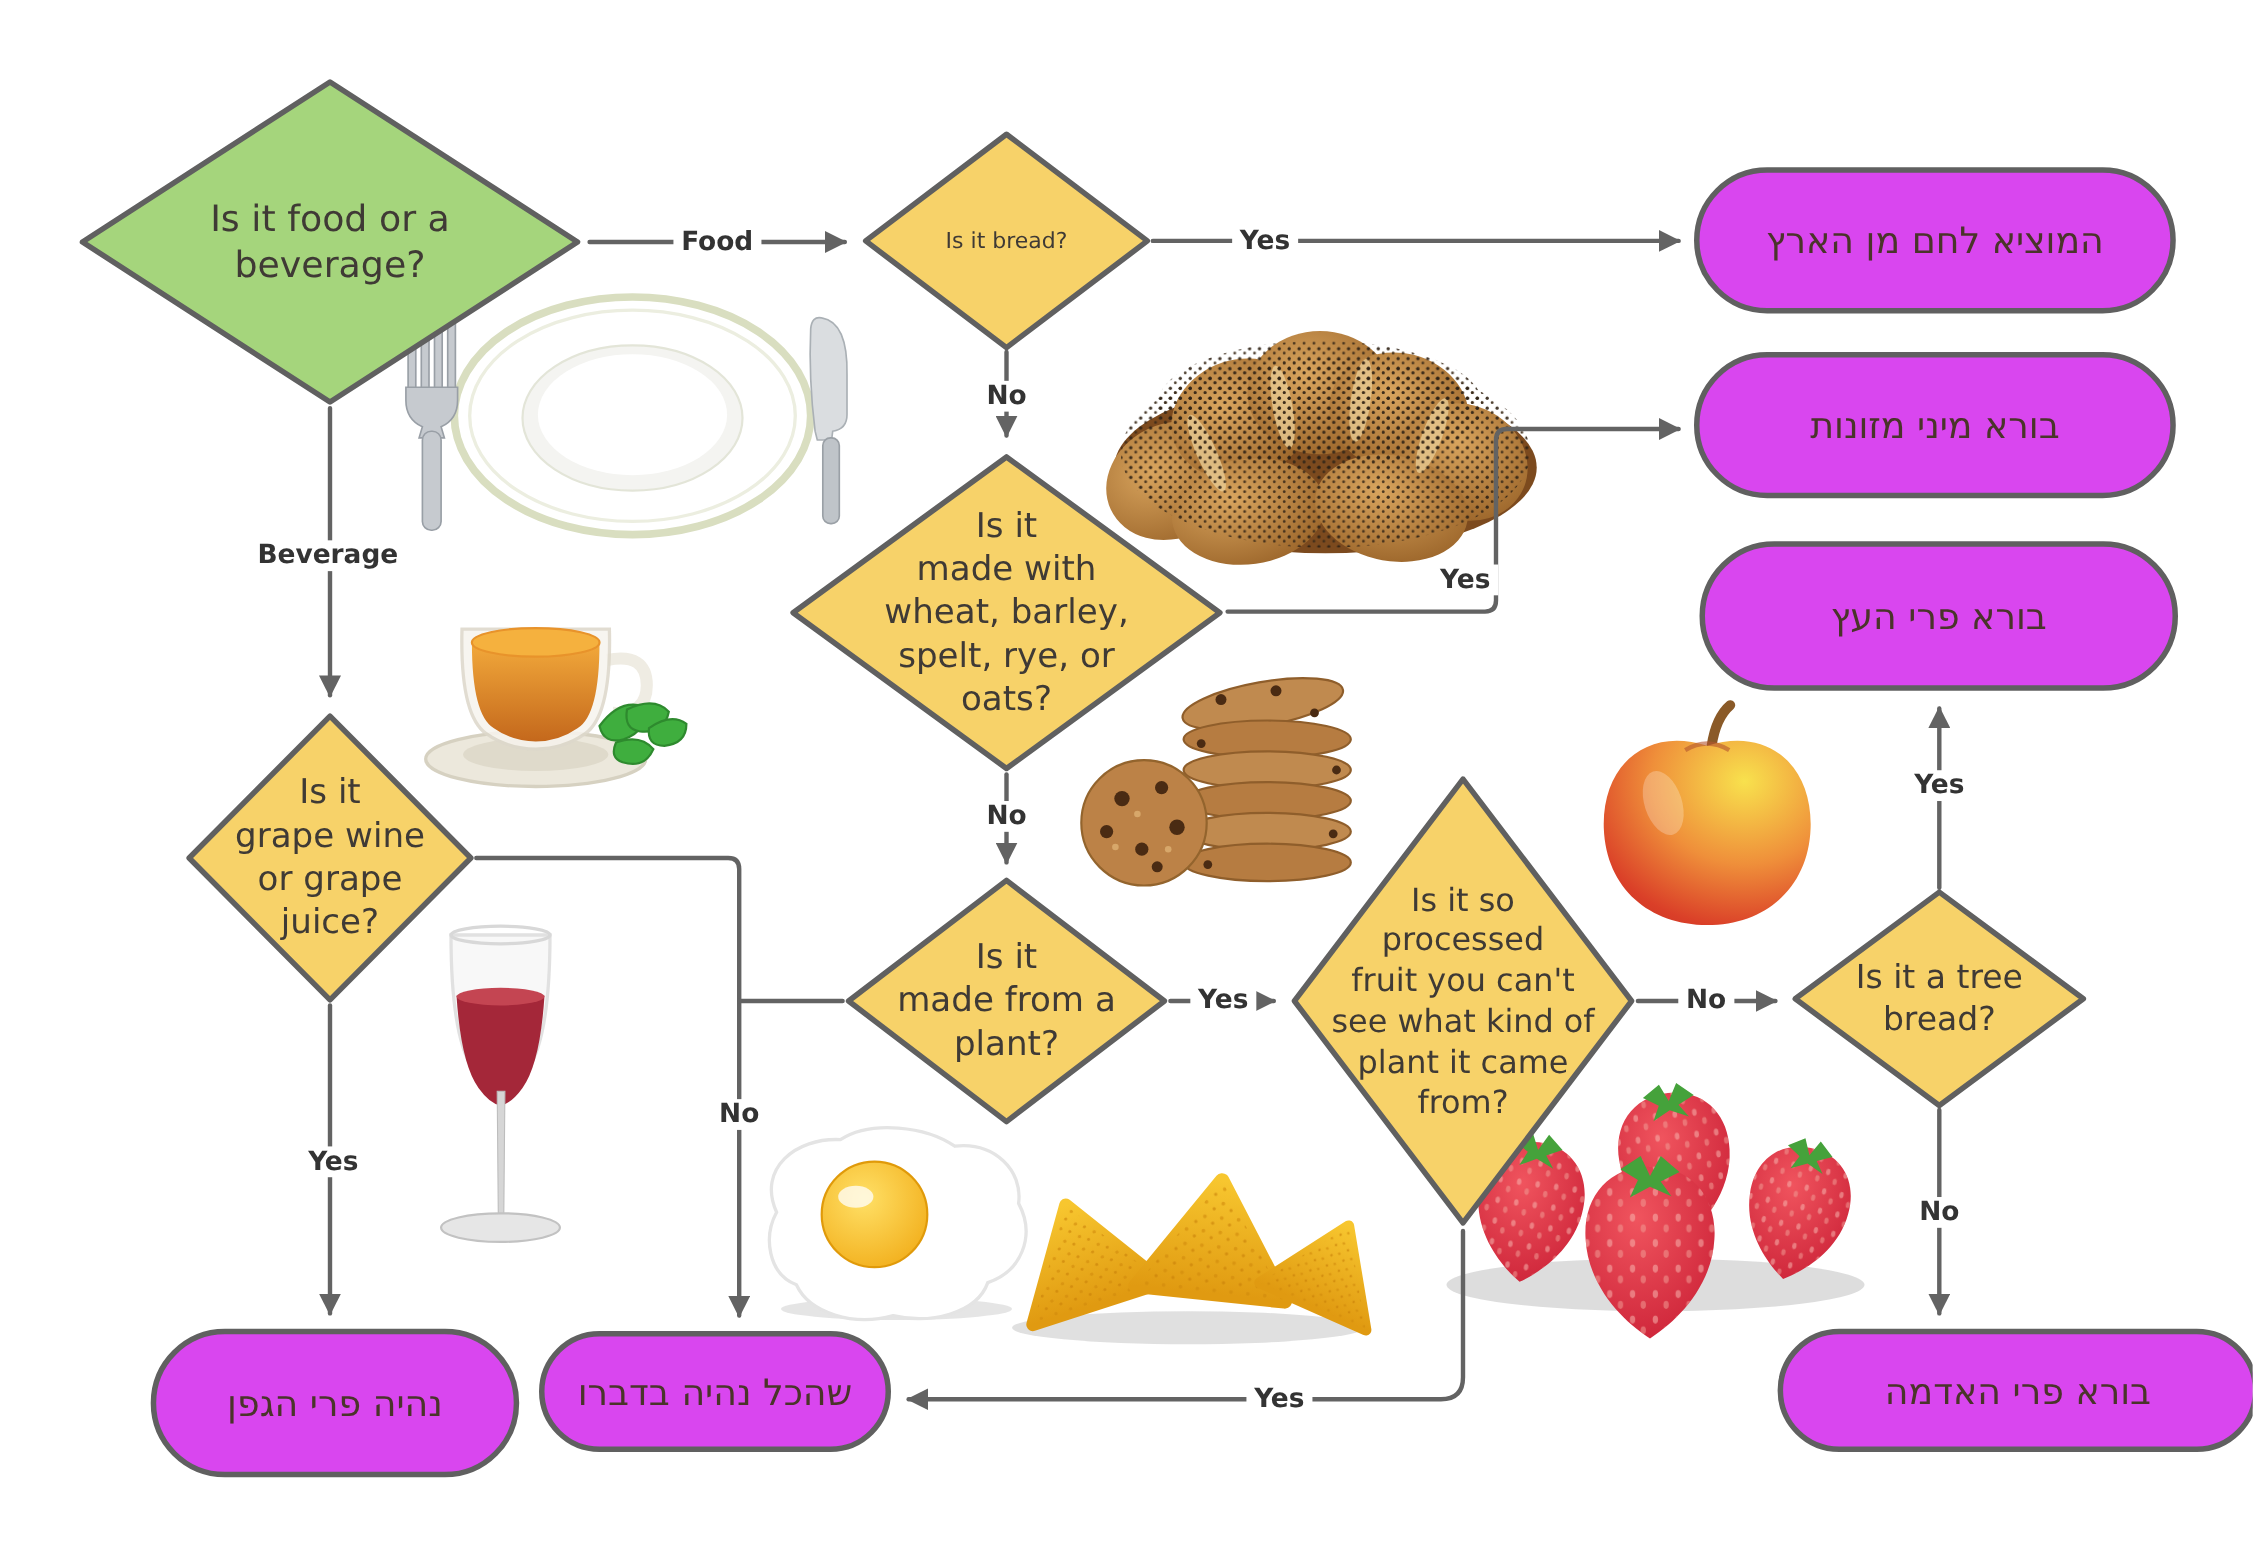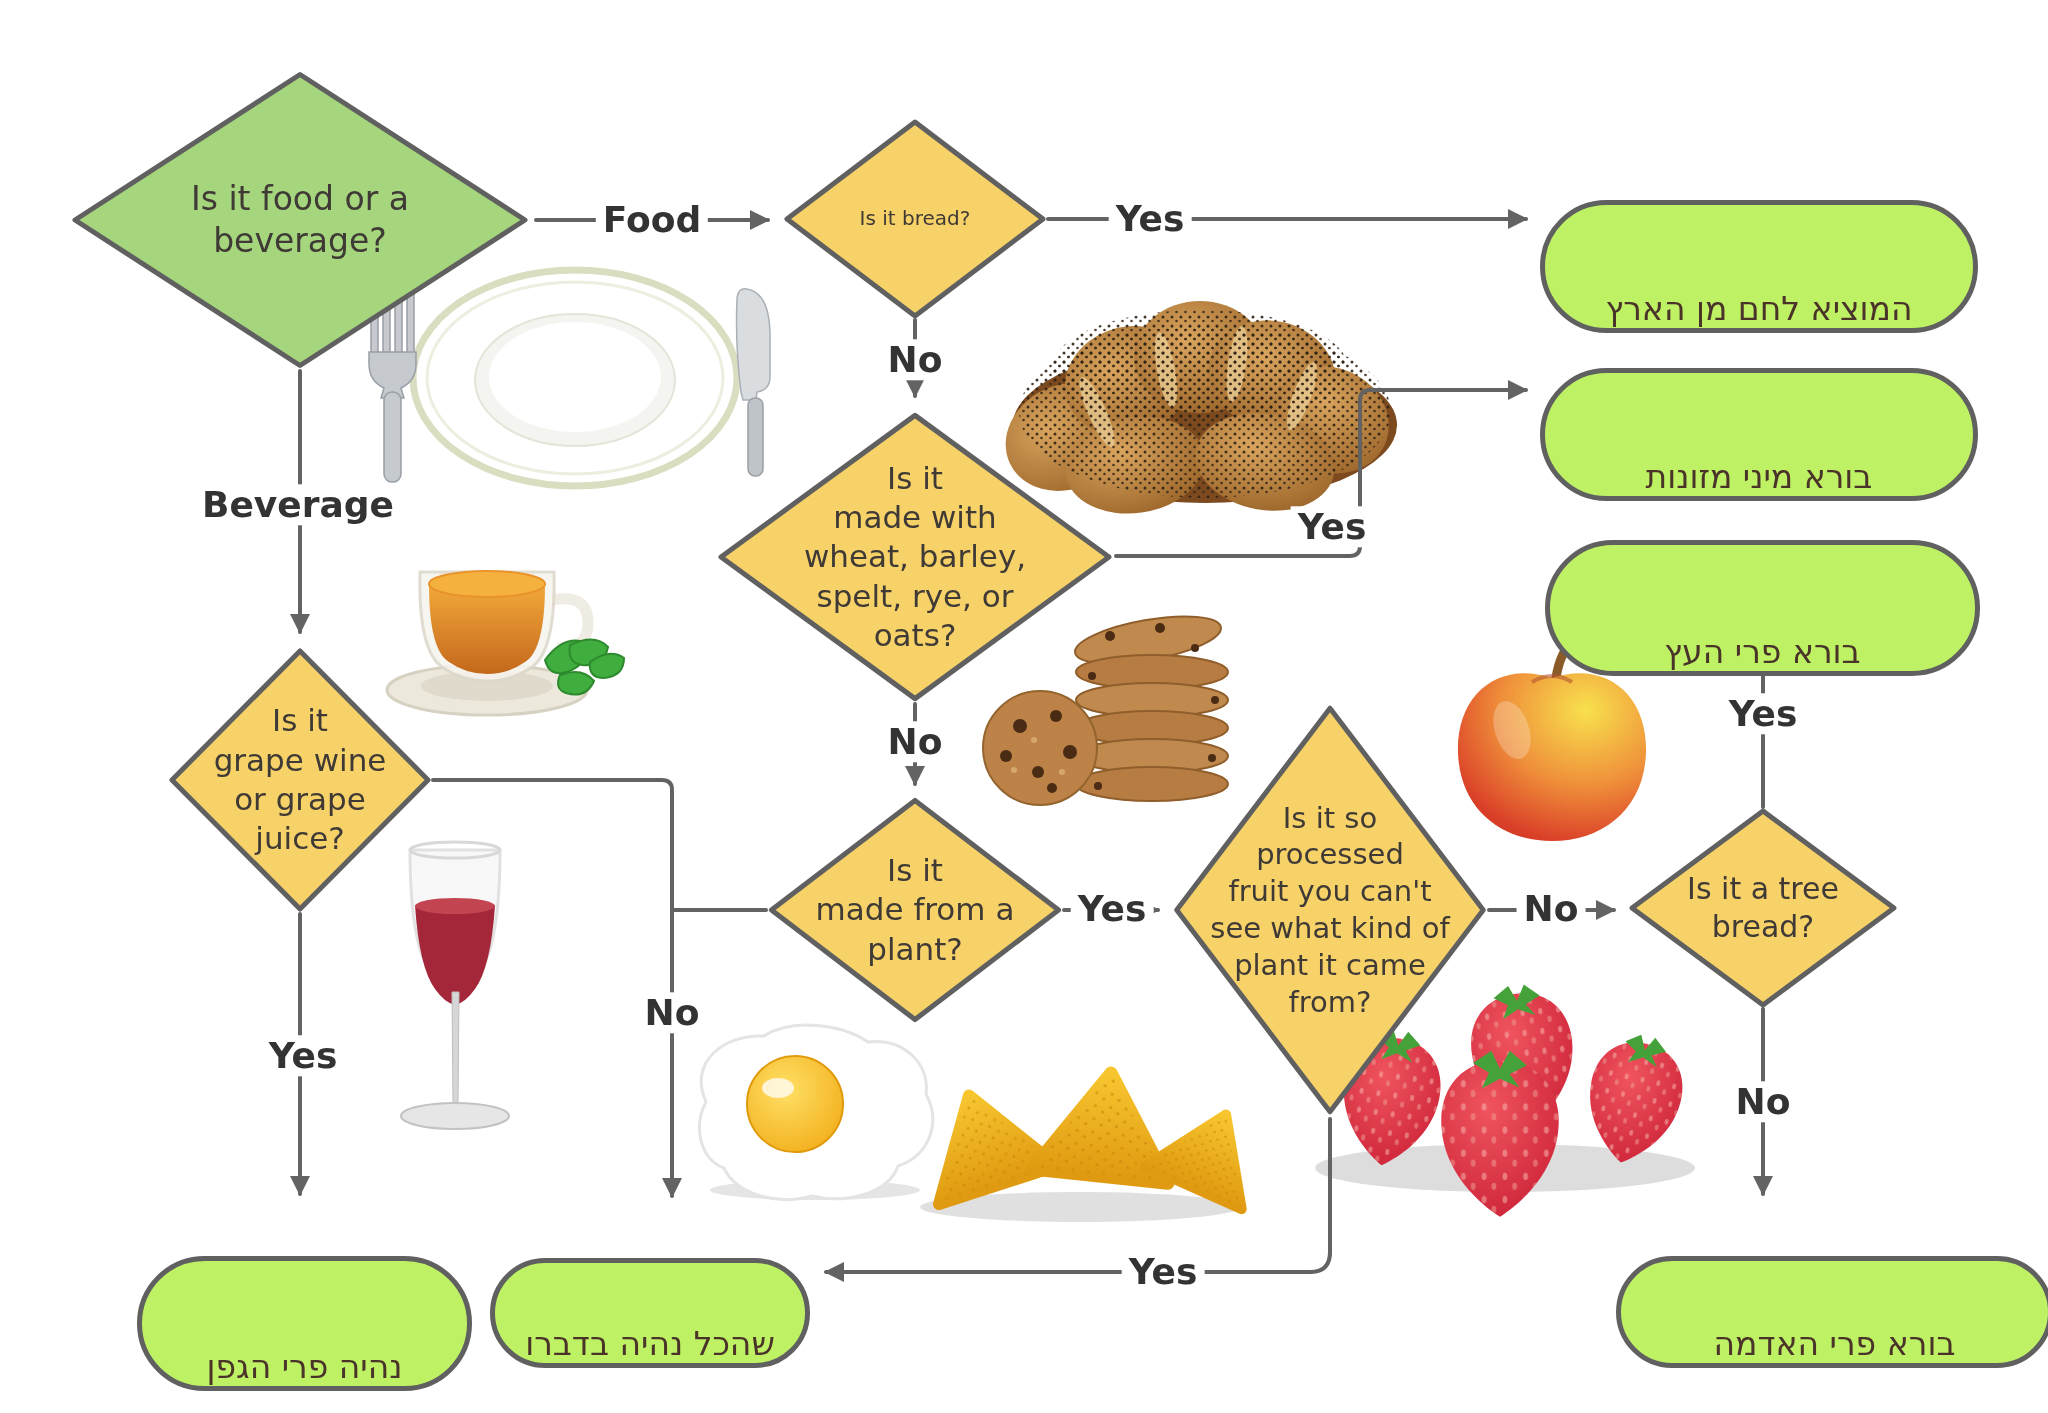--- a/index.html
+++ b/index.html
@@ -6,25 +6,25 @@
   .stage{position:relative;width:2048px;height:1413px;background:#ffffff;overflow:hidden;
          font-family:"DejaVu Sans","Liberation Sans",sans-serif;}
   .layer{position:absolute;left:0;top:0;}
   .node{position:absolute;box-sizing:border-box;}
   .diamond .dshape{position:absolute;left:0;top:0;width:100%;height:100%;}
   .diamond polygon{stroke:#606060;stroke-width:5;stroke-linejoin:round;vector-effect:non-scaling-stroke;}
   .diamond.green polygon{fill:#a5d57c;}
   .diamond.yellow polygon{fill:#f7d269;}
   .diamond .nlabel{position:absolute;inset:0;display:flex;align-items:center;justify-content:center;
                    text-align:center;white-space:pre-line;color:#3f3a35;line-height:1.27;}
-  .pill{display:flex;align-items:flex-end;justify-content:center;background:#bef264;
-        border:5px solid #606060;border-radius:72px;margin-top:48px;}
+  .pill{display:flex;align-items:center;justify-content:center;background:#d946ef;
+        border:5px solid #606060;border-radius:72px;}
   .pill .nlabel{font-size:33px;color:#4a342a;text-align:center;direction:rtl;}
   .elabel{position:absolute;transform:translate(-50%,-50%);background:#ffffff;padding:0 7px;
-          font-size:36px;font-weight:bold;color:#333333;line-height:1.15;white-space:nowrap;}
+          font-size:24px;font-weight:bold;color:#333333;line-height:1.15;white-space:nowrap;}
   .wire{stroke:#636363;stroke-width:4;fill:none;stroke-linecap:round;}
 </style>
 </head>
 <body>
 
 <div class="stage">
 
   <svg class="layer" width="2048" height="1413" viewBox="0 0 2048 1413">
     <defs>
       <marker id="arr" viewBox="0 0 10 10" refX="9" refY="5" markerWidth="5" markerHeight="5" orient="auto-start-reverse">

